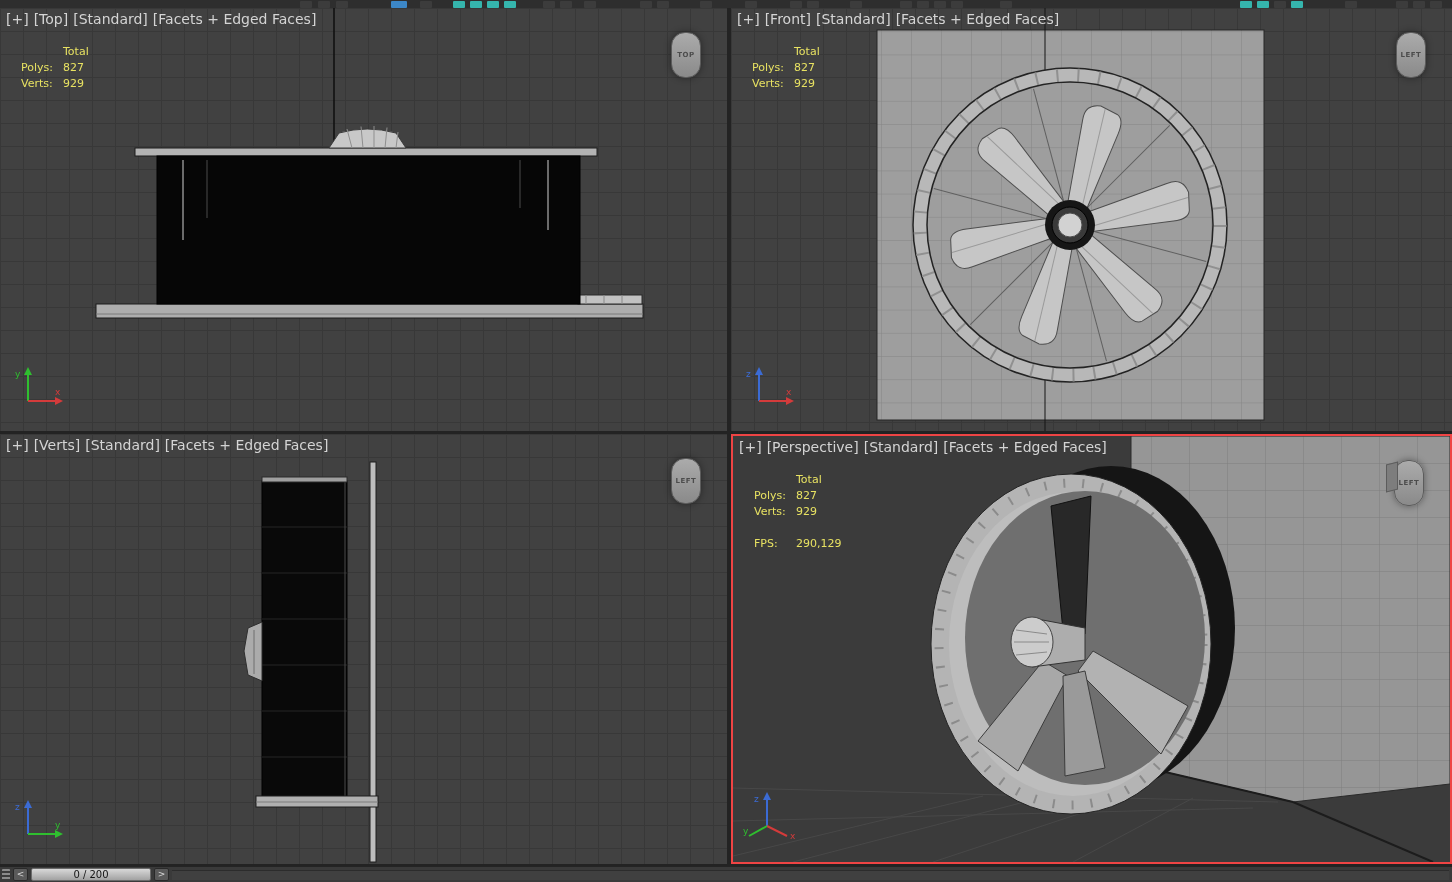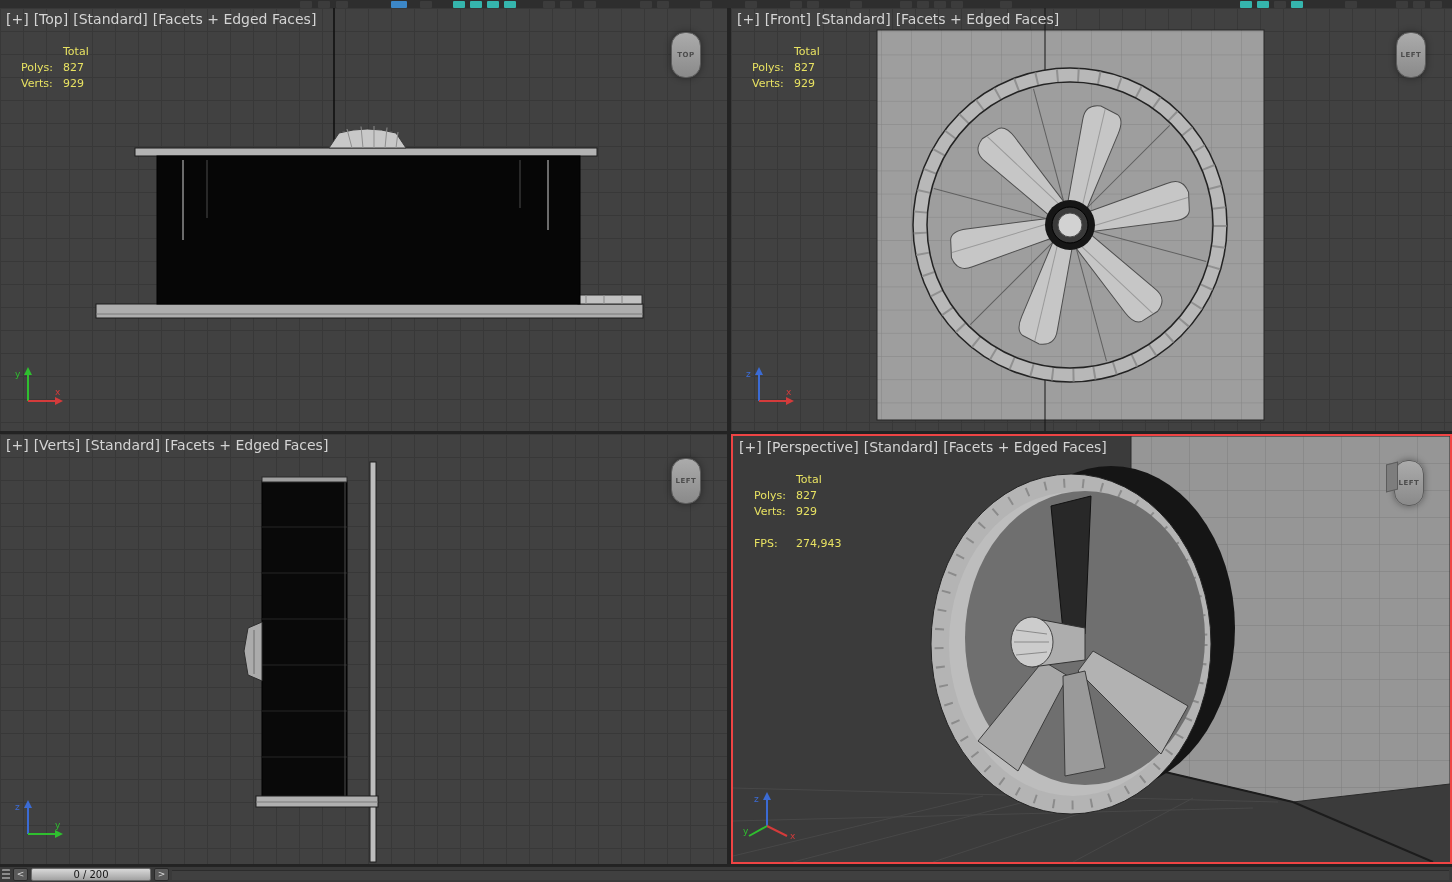--- a/index.html
+++ b/index.html
@@ -255,21 +255,21 @@
     <path d="M283 194 L314 198 M281 206 L316 206 M283 219 L314 216" stroke="#8a8a8a" fill="none"></path>
   </svg>
   <div class="vp-label">
     <span>[+]</span><span>[Perspective]</span><span>[Standard]</span><span>[Facets + Edged Faces]</span>
   </div>
   <div class="stats">
     <div class="srow"><span class="sl"></span><span class="sv">Total</span></div>
     <div class="srow"><span class="sl">Polys:</span><span class="sv">827</span></div>
     <div class="srow"><span class="sl">Verts:</span><span class="sv">929</span></div>
     <div class="srow spacer"></div>
-    <div class="srow"><span class="sl">FPS:</span><span class="sv">274,943</span></div>
+    <div class="srow"><span class="sl">FPS:</span><span class="sv">290,129</span></div>
   </div>
   <div class="viewcube double">LEFT</div>
   <svg class="gizmo" width="60" height="50">
     <line x1="24" y1="36" x2="24" y2="8" stroke="#3b6bd4" stroke-width="2"></line>
     <polygon points="24,2 20,10 28,10" fill="#3b6bd4"></polygon>
     <text x="11" y="12" fill="#3b6bd4" font-size="9">z</text>
     <line x1="24" y1="36" x2="44" y2="46" stroke="#d43b3b" stroke-width="2"></line>
     <text x="47" y="49" fill="#d43b3b" font-size="9">x</text>
     <line x1="24" y1="36" x2="6" y2="46" stroke="#2fbf2f" stroke-width="2"></line>
     <text x="0" y="44" fill="#2fbf2f" font-size="9">y</text>

